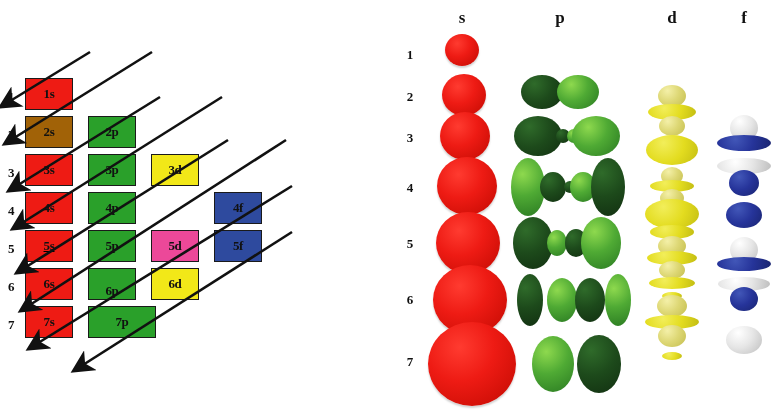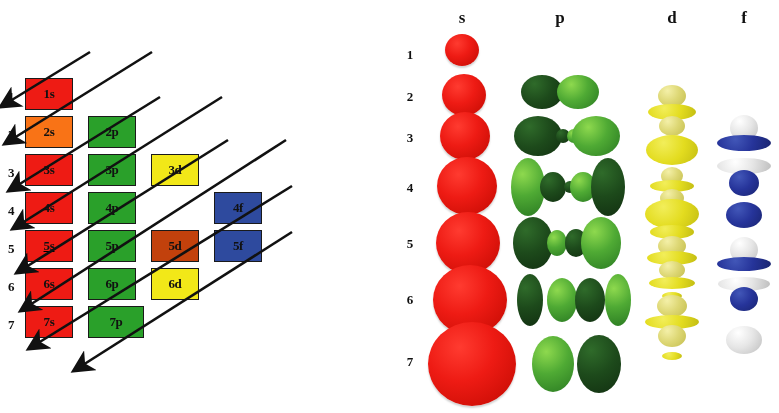--- a/index.html
+++ b/index.html
@@ -52,21 +52,21 @@
         <div class="period-label" style="left: 8px; top: 166px;">3</div>
         <div class="period-label" style="left: 8px; top: 204px;">4</div>
         <div class="period-label" style="left: 8px; top: 242px;">5</div>
         <div class="period-label" style="left: 8px; top: 280px;">6</div>
         <div class="period-label" style="left: 8px; top: 318px;">7</div>
       </div>
     <div id="aufbau-boxes">
         <div class="orb-box" style="left: 25px; top: 78px; width: 48px; height: 32px; background: rgb(238, 27, 20);">
           <span class="lbl">1s</span>
         </div>
-        <div class="orb-box" style="left: 25px; top: 116px; width: 48px; height: 32px; background: #f97316;">
+        <div class="orb-box" style="left: 25px; top: 116px; width: 48px; height: 32px; background: #a16207;">
           <span class="lbl">2s</span>
         </div>
         <div class="orb-box" style="left: 88px; top: 116px; width: 48px; height: 32px; background: rgb(42, 160, 42); text-align: right;">
           <span class="lbl">2p</span>
         </div>
         <div class="orb-box" style="left: 25px; top: 154px; width: 48px; height: 32px; background: rgb(238, 27, 20);">
           <span class="lbl">3s</span>
         </div>
         <div class="orb-box" style="left: 88px; top: 154px; width: 48px; height: 32px; background: rgb(42, 160, 42);">
           <span class="lbl">3p</span>
@@ -85,39 +85,39 @@
         </div>
         <div class="orb-box" style="left: 214px; top: 192px; width: 48px; height: 32px; background: rgb(46, 74, 158);">
           <span class="lbl">4f</span>
         </div>
         <div class="orb-box" style="left: 25px; top: 230px; width: 48px; height: 32px; background: rgb(238, 27, 20); text-decoration: underline;">
           <span class="lbl">5s</span>
         </div>
         <div class="orb-box" style="left: 88px; top: 230px; width: 48px; height: 32px; background: rgb(42, 160, 42);">
           <span class="lbl">5p</span>
         </div>
-        <div class="orb-box" style="left: 151px; top: 230px; width: 48px; height: 32px; background: #c2410c;">
+        <div class="orb-box" style="left: 151px; top: 230px; width: 48px; height: 32px; background: #ec4899;">
           <span class="lbl">5d</span>
         </div>
         <div class="orb-box" style="left: 214px; top: 230px; width: 48px; height: 32px; background: rgb(46, 74, 158);">
           <span class="lbl">5f</span>
         </div>
         <div class="orb-box" style="left: 25px; top: 268px; width: 48px; height: 32px; background: rgb(238, 27, 20);">
           <span class="lbl">6s</span>
         </div>
-        <div class="orb-box" style="left: 88px; top: 268px; width: 48px; height: 32px; background: rgb(42, 160, 42);">
+        <div class="orb-box" style="left: 88px; top: 268px; width: 48px; height: 32px; background: rgb(42, 160, 42); align-items: flex-end;">
           <span class="lbl">6p</span>
         </div>
         <div class="orb-box" style="left: 151px; top: 268px; width: 48px; height: 32px; background: rgb(242, 232, 24);">
           <span class="lbl">6d</span>
         </div>
         <div class="orb-box" style="left: 25px; top: 306px; width: 48px; height: 32px; background: rgb(238, 27, 20);">
           <span class="lbl">7s</span>
         </div>
-        <div class="orb-box" style="left: 88px; top: 306px; width: 56px; height: 32px; background: rgb(42, 160, 42);">
+        <div class="orb-box" style="left: 88px; top: 306px; width: 68px; height: 32px; background: rgb(42, 160, 42);">
           <span class="lbl">7p</span>
         </div>
       </div>
     <svg class="arrow-svg" id="aufbau-arrows" viewBox="0 0 390 413">
       <defs>
         <marker id="ahead" markerWidth="9" markerHeight="9" refX="7" refY="4.5" orient="auto" markerUnits="strokeWidth">
           <path d="M0,0 L9,4.5 L0,9 L2.4,4.5 Z" fill="#111111"></path>
         </marker>
       </defs>
       <g id="arrow-lines">

